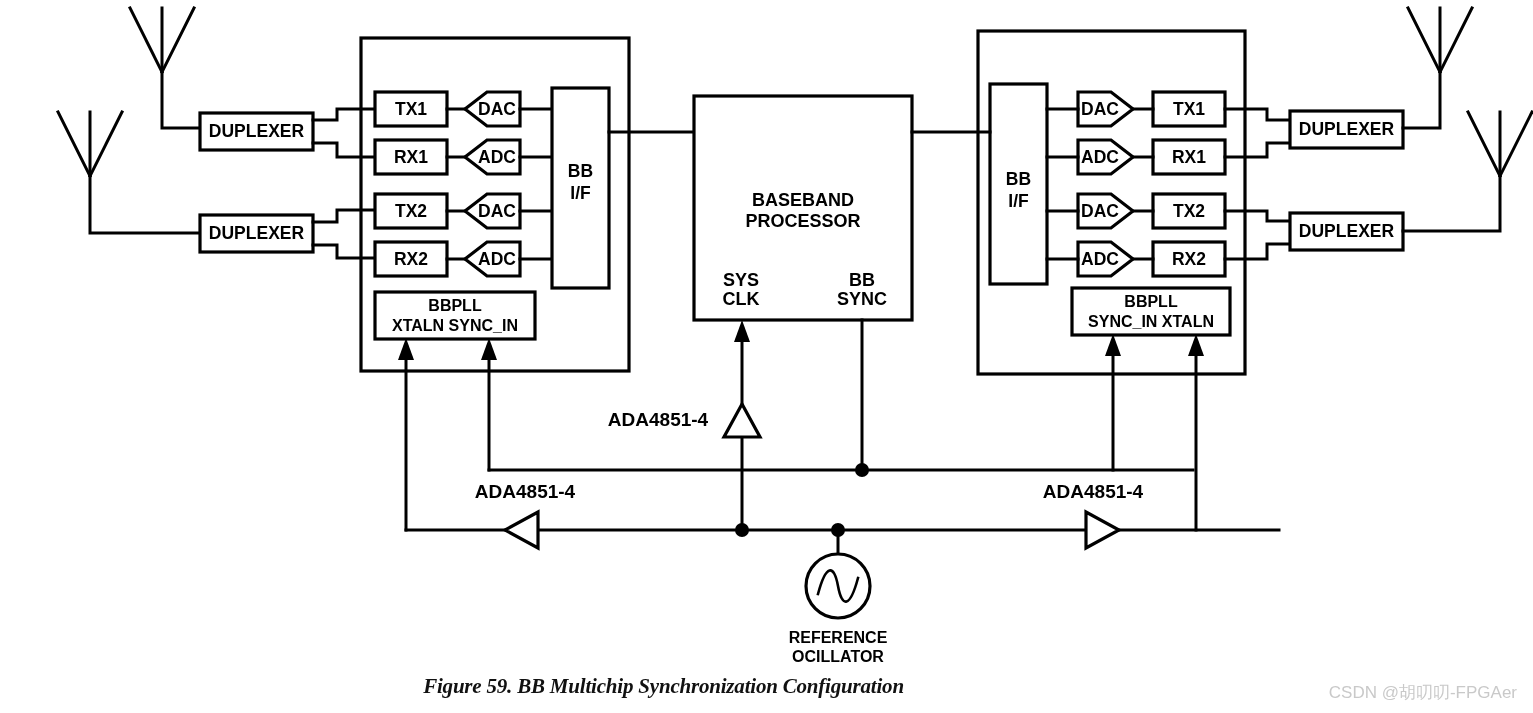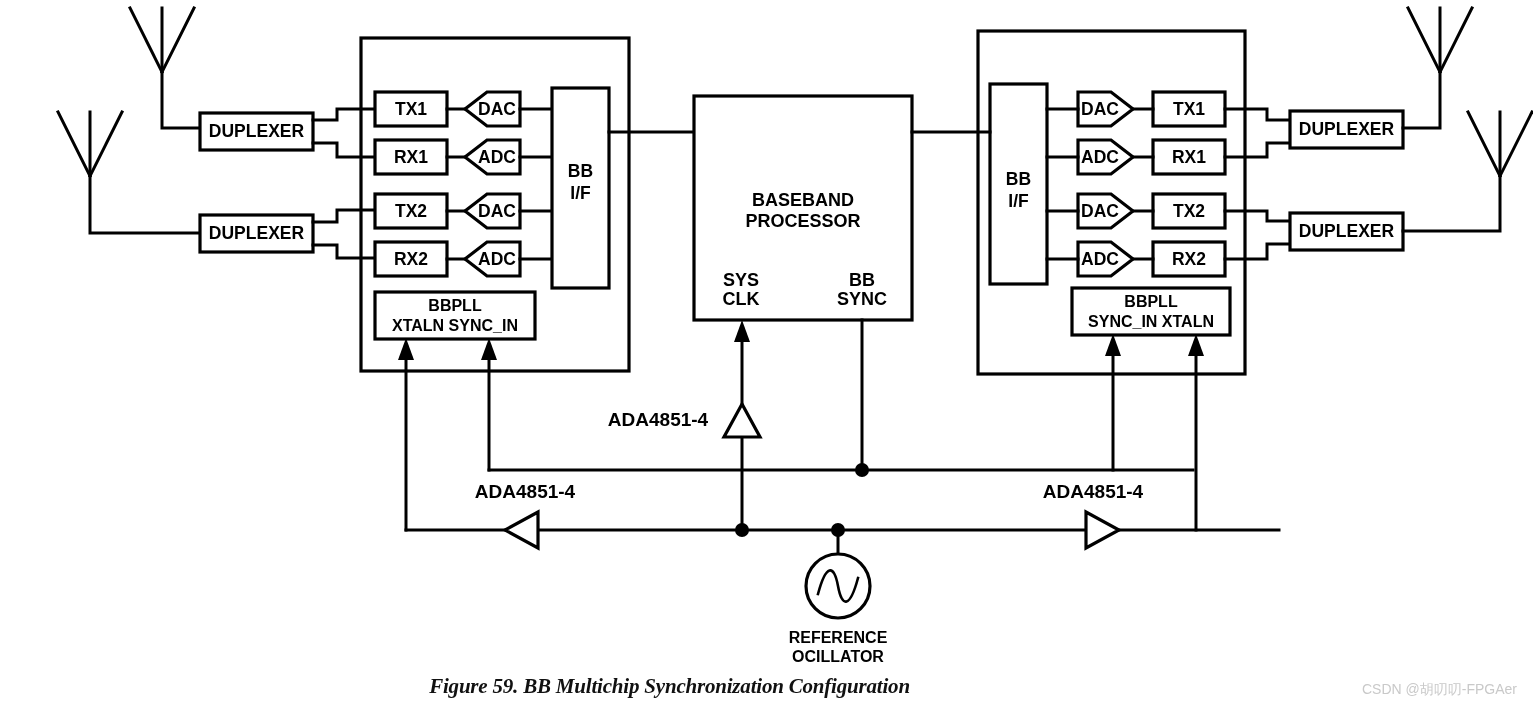--- a/index.html
+++ b/index.html
@@ -11,25 +11,25 @@
   .wire-thin{stroke:#000;stroke-width:2.6;fill:none;stroke-linecap:square;}
   .boxline{stroke:#000;stroke-width:3.2;fill:#fff;}
   .chipline{stroke:#000;stroke-width:3.2;fill:none;}
   .shape{stroke:#000;stroke-width:3.2;fill:#fff;stroke-linejoin:miter;}
   .dot{fill:#000;}
   text{fill:#000;font-family:"Liberation Sans","DejaVu Sans",sans-serif;}
   .lbl{font-size:17.5px;font-weight:bold;text-anchor:middle;dominant-baseline:middle;}
   .lbl-sm{font-size:16px;font-weight:bold;text-anchor:middle;dominant-baseline:middle;}
   .lbl-part{font-size:19px;font-weight:bold;text-anchor:middle;dominant-baseline:middle;}
   .lbl-proc{font-size:18px;font-weight:bold;text-anchor:middle;dominant-baseline:middle;}
-  .caption{position:absolute;left:6px;top:674px;width:1327px;text-align:center;
+  .caption{position:absolute;left:0;top:674px;width:1327px;text-align:center;
            font-family:"Liberation Serif","DejaVu Serif",serif;
            font-style:italic;font-size:21px;font-weight:600;color:#111;
            letter-spacing:-0.2px;}
-  .watermark{position:absolute;right:16px;top:681px;font-size:14px;
+  .watermark{position:absolute;right:16px;top:681px;font-size:17px;
              color:#c9c9c9;font-family:"Liberation Sans","DejaVu Sans",sans-serif;
              white-space:nowrap;}
 </style>
 </head>
 <body>
 
 <div id="stage">
 
   <svg id="diagram" viewBox="0 0 1533 713">
 

